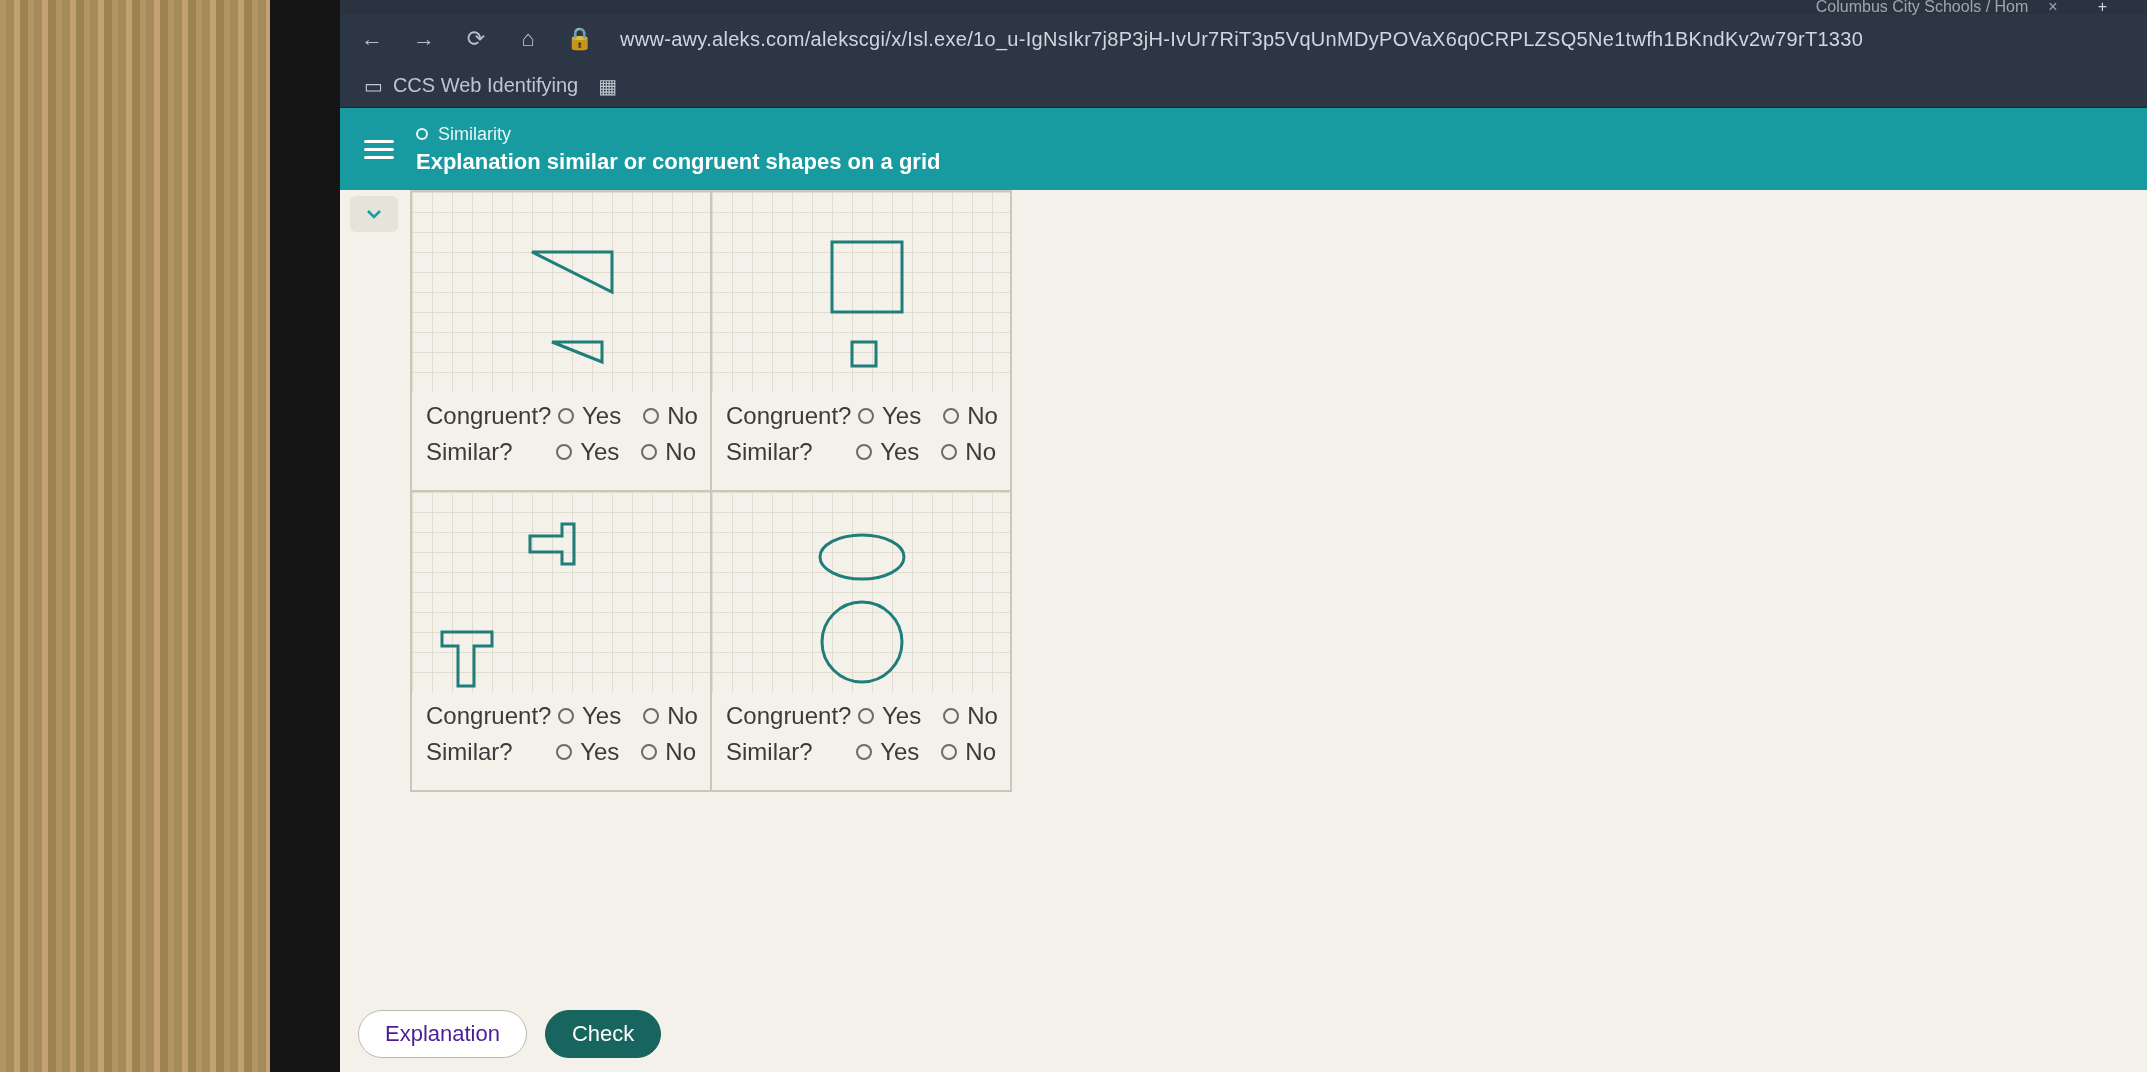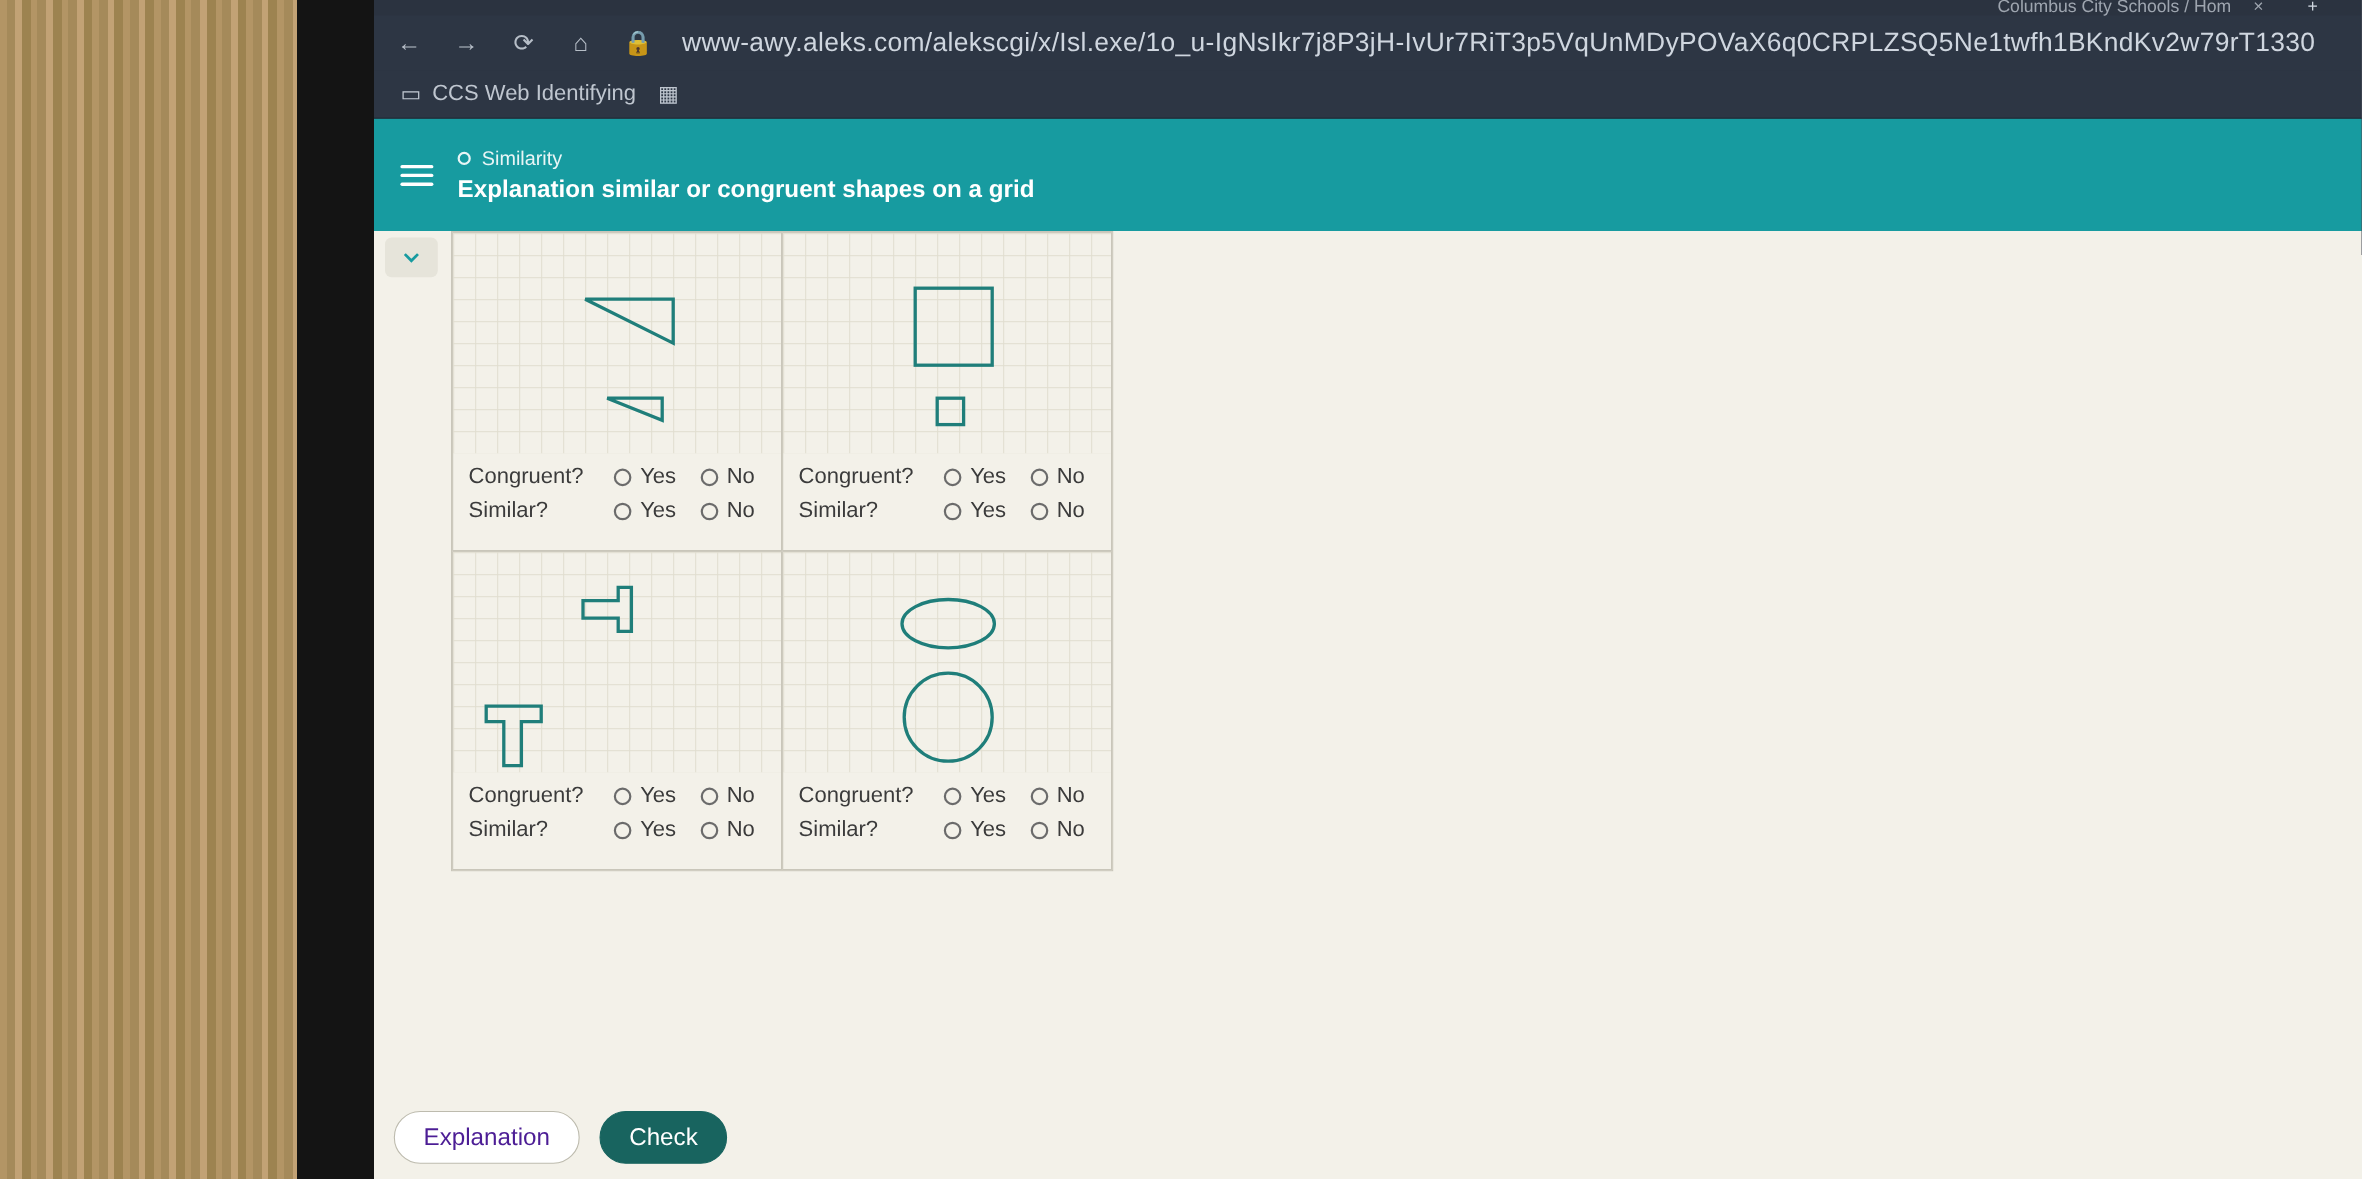--- a/index.html
+++ b/index.html
@@ -47,35 +47,35 @@
     height: 50px;
     background: #2d3644;
     display: flex;
     align-items: center;
     gap: 28px;
     padding: 0 20px;
     color: #cfd6df;
     font-size: 22px;
   }
   .nav-row .icon { width: 24px; height:24px; display:flex; align-items:center; justify-content:center; opacity:.85;}
-  .url { flex:1; white-space:nowrap; overflow:hidden; font-size:24px; letter-spacing:.3px;}
+  .url { flex:1; white-space:nowrap; overflow:hidden; font-size:20px; letter-spacing:.3px;}
   .bookmarks-row {
     height: 44px;
     background: #2d3644;
     display:flex; align-items:center; gap:20px;
     padding: 0 24px;
     color:#cfd6df; font-size:20px;
     border-bottom: 1px solid #1e2530;
   }
   .bookmarks-row .bm { display:flex; align-items:center; gap:10px; opacity:.9;}
   
   .aleks-bar {
     background:#179ba0;
     color:#fff;
-    height: 102px;
+    height: 82px;
     display:flex;
     align-items:center;
     gap: 22px;
     padding: 0 24px;
   }
   .hamburger { width:30px; display:flex; flex-direction:column; gap:5px;}
   .hamburger span{height:3px;background:#fff;border-radius:2px;}
   .aleks-titles { display:flex; flex-direction:column; gap:4px;}
   .aleks-topic { font-size:18px; opacity:.9; display:flex; align-items:center; gap:10px;}
   .aleks-topic .dot{width:12px;height:12px;border:2px solid #fff;border-radius:50%;}
@@ -106,21 +106,21 @@
     width:300px;
   }
   .shape-box{
     height:200px;
     position:relative;
     background-image:
       linear-gradient(#e0ddcf 1px,transparent 1px),
       linear-gradient(90deg,#e0ddcf 1px,transparent 1px);
     background-size:20px 20px;
   }
-  .q-rows{ padding:10px 14px 16px; font-size:20px; color:#3b3b3b;}
+  .q-rows{ padding:10px 14px 16px; font-size:24px; color:#3b3b3b;}
   .q-row{ display:flex; align-items:center; gap:22px; margin-bottom:8px;}
   .q-label{ width:110px;}
   .radio{ display:flex; align-items:center; gap:8px; cursor:pointer;}
   .radio .circ{ width:16px;height:16px;border:2px solid #6b6b6b;border-radius:50%; }
   svg{position:absolute;}
   .buttons-row{
     position:absolute; left:18px; bottom:14px;
     display:flex; gap:18px;
   }
   .btn{

